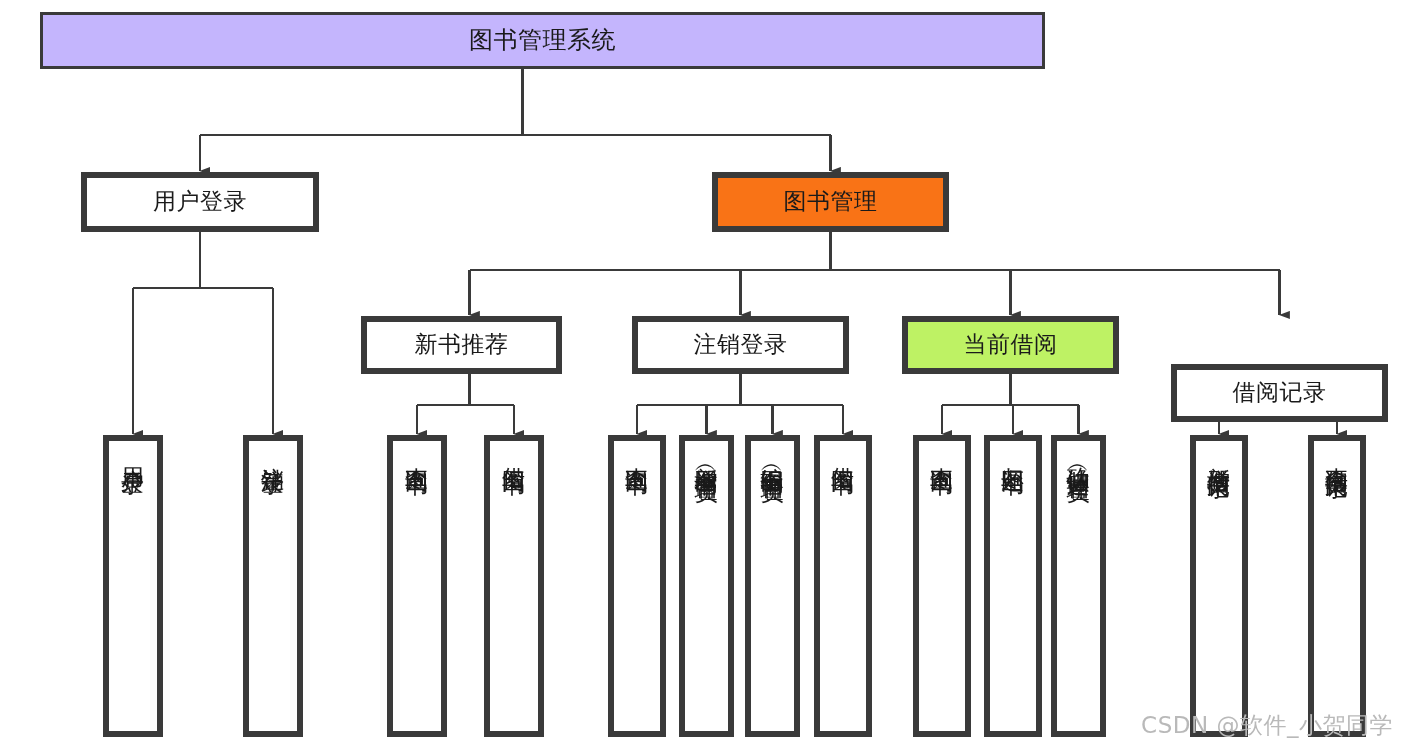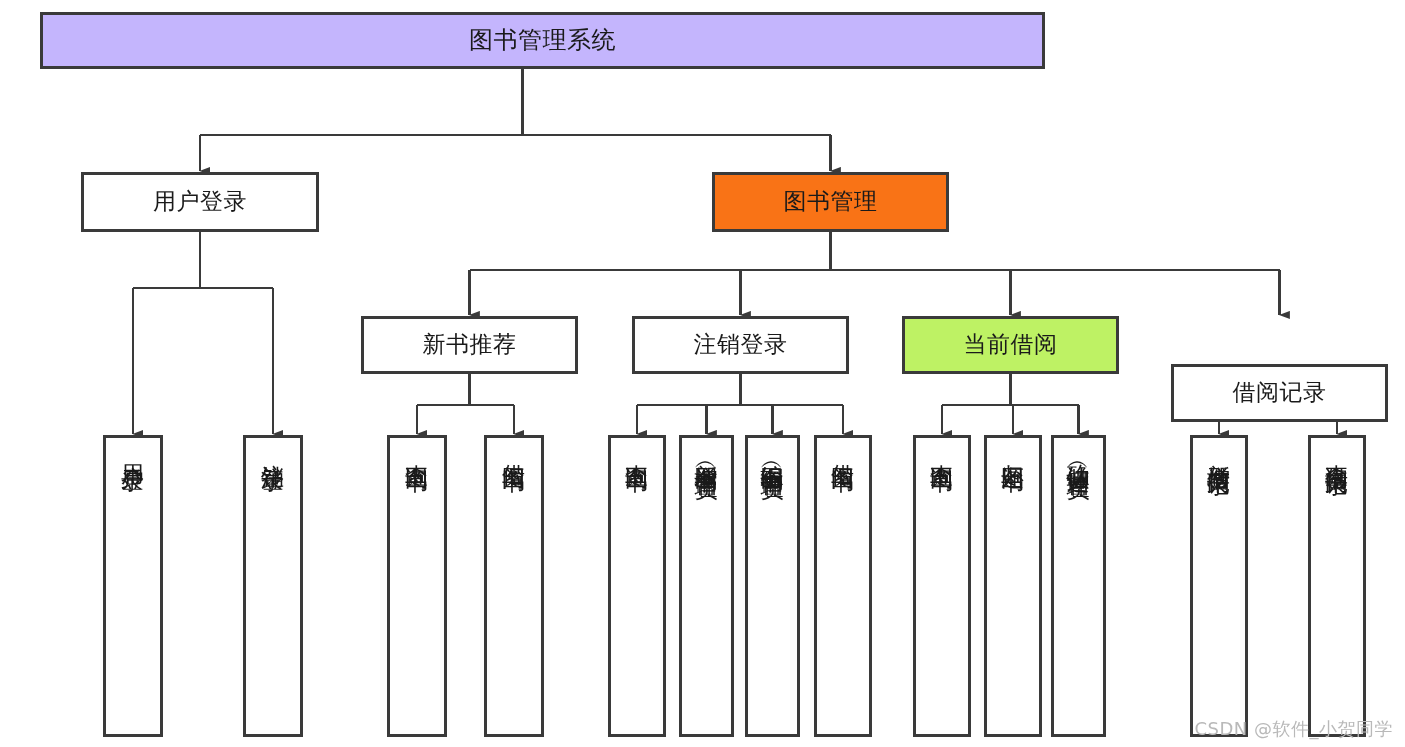--- a/index.html
+++ b/index.html
@@ -23,21 +23,21 @@
     left: 0;
     top: 0;
     width: 1405px;
     height: 747px;
     pointer-events: none;
   }
   .node {
     position: absolute;
     box-sizing: border-box;
     background: #ffffff;
-    border: 3px solid #4c1d95;
+    border: 6px solid #4c1d95;
     display: flex;
     align-items: center;
     justify-content: center;
     color: #1a1a1a;
     z-index: 2;
   }
   .node.root {
     border-width: 3px;
   }
   .node .label {
@@ -65,21 +65,21 @@
     text-orientation: upright;
     font-size: 23px;
     line-height: 1.14;
     letter-spacing: 2px;
     white-space: nowrap;
   }
   .watermark {
     position: absolute;
     right: 12px;
     bottom: 6px;
-    font-size: 18px;
+    font-size: 23px;
     color: #b9b9b9;
     letter-spacing: 0.5px;
     z-index: 5;
     white-space: nowrap;
     font-family: "DejaVu Sans", "Liberation Sans", sans-serif;
   }
 </style>
 </head>
 <body>
 
@@ -127,21 +127,21 @@
   <div id="nodes">
       <div class="node horiz root" style="left: 20px; top: 12px; width: 1005px; height: 57px; border-color: rgb(58, 58, 58); background: #c4b5fd; margin-left: 20px;">
         <span class="label">图书管理系统</span>
       </div>
       <div class="node horiz" style="left: 81px; top: 172px; width: 238px; height: 60px; border-color: rgb(58, 58, 58); background: rgb(255, 255, 255);">
         <span class="label">用户登录</span>
       </div>
       <div class="node horiz" style="left: 712px; top: 172px; width: 237px; height: 60px; border-color: rgb(58, 58, 58); background: #f97316;">
         <span class="label">图书管理</span>
       </div>
-      <div class="node horiz" style="left: 361px; top: 316px; width: 217px; height: 58px; border-color: rgb(58, 58, 58); background: rgb(255, 255, 255);">
+      <div class="node horiz" style="left: 361px; top: 316px; width: 201px; height: 58px; border-color: rgb(58, 58, 58); background: rgb(255, 255, 255);">
         <span class="label">新书推荐</span>
       </div>
       <div class="node horiz" style="left: 632px; top: 316px; width: 217px; height: 58px; border-color: rgb(58, 58, 58); background: rgb(255, 255, 255);">
         <span class="label">注销登录</span>
       </div>
       <div class="node horiz" style="left: 902px; top: 316px; width: 217px; height: 58px; border-color: rgb(58, 58, 58); background: #bef264;">
         <span class="label">当前借阅</span>
       </div>
       <div class="node horiz" style="left: 1171px; top: 316px; width: 217px; height: 58px; border-color: rgb(58, 58, 58); background: rgb(255, 255, 255); margin-top: 48px;">
         <span class="label">借阅记录</span>

